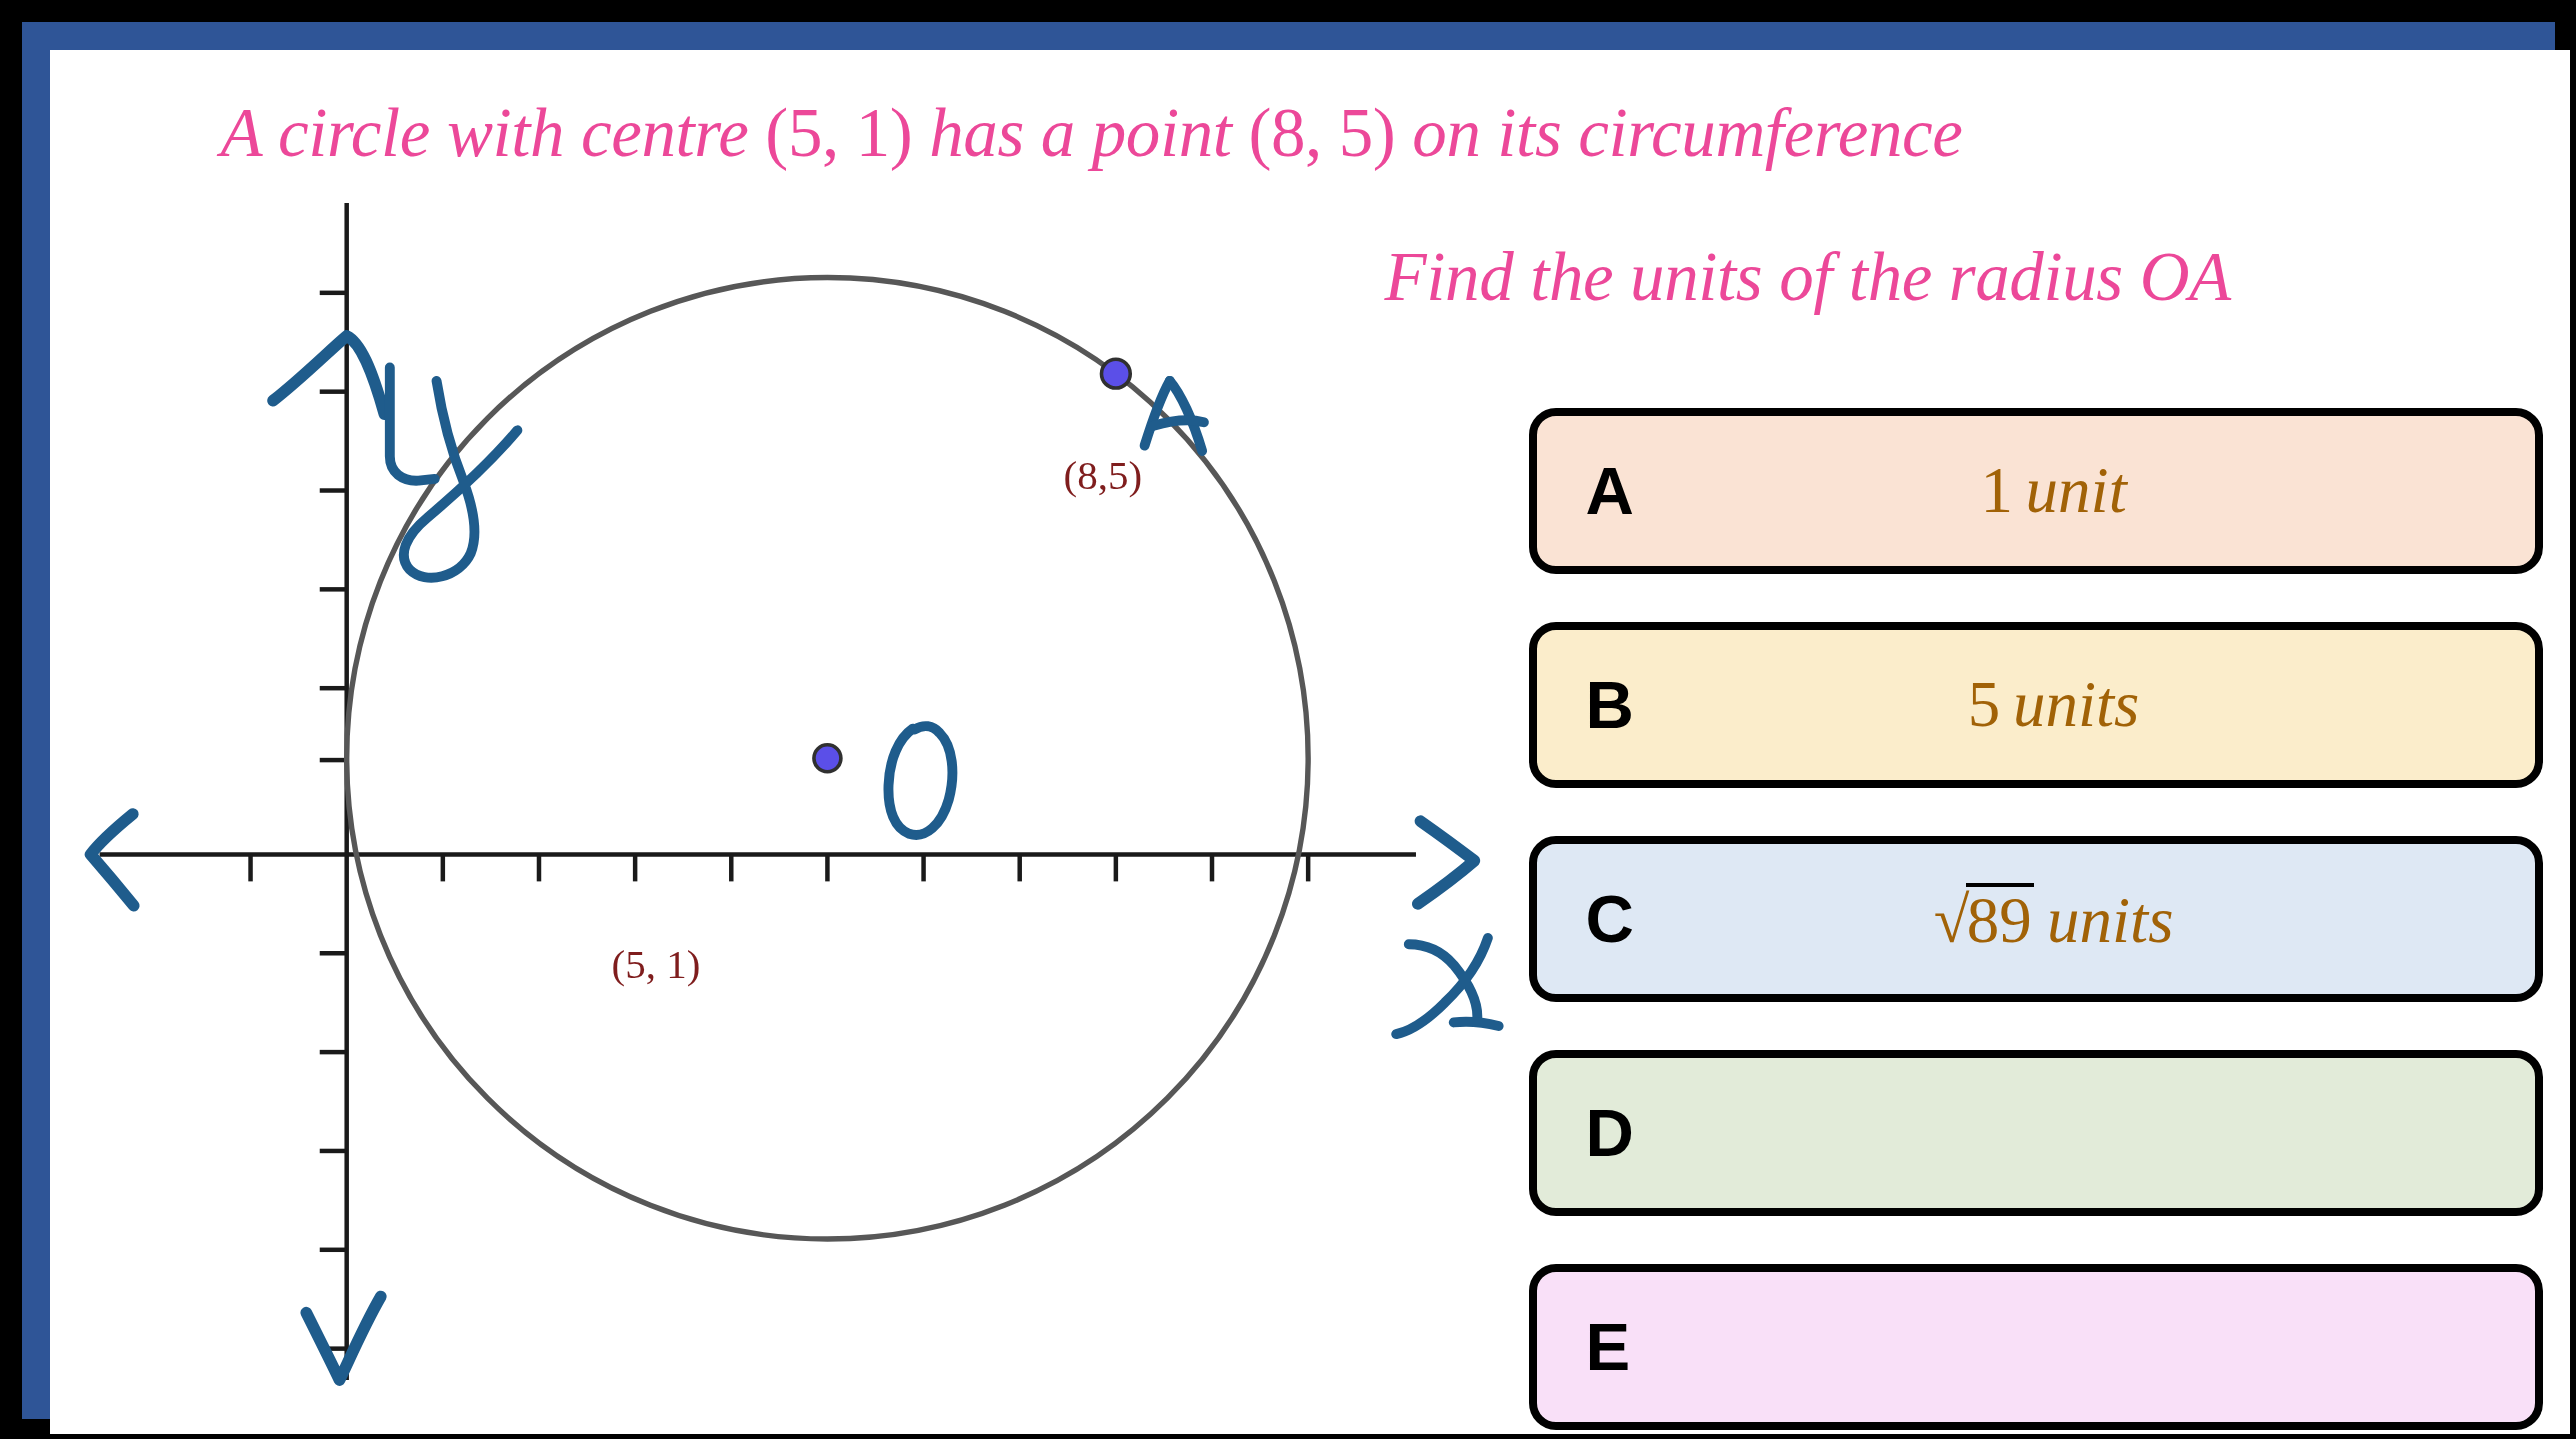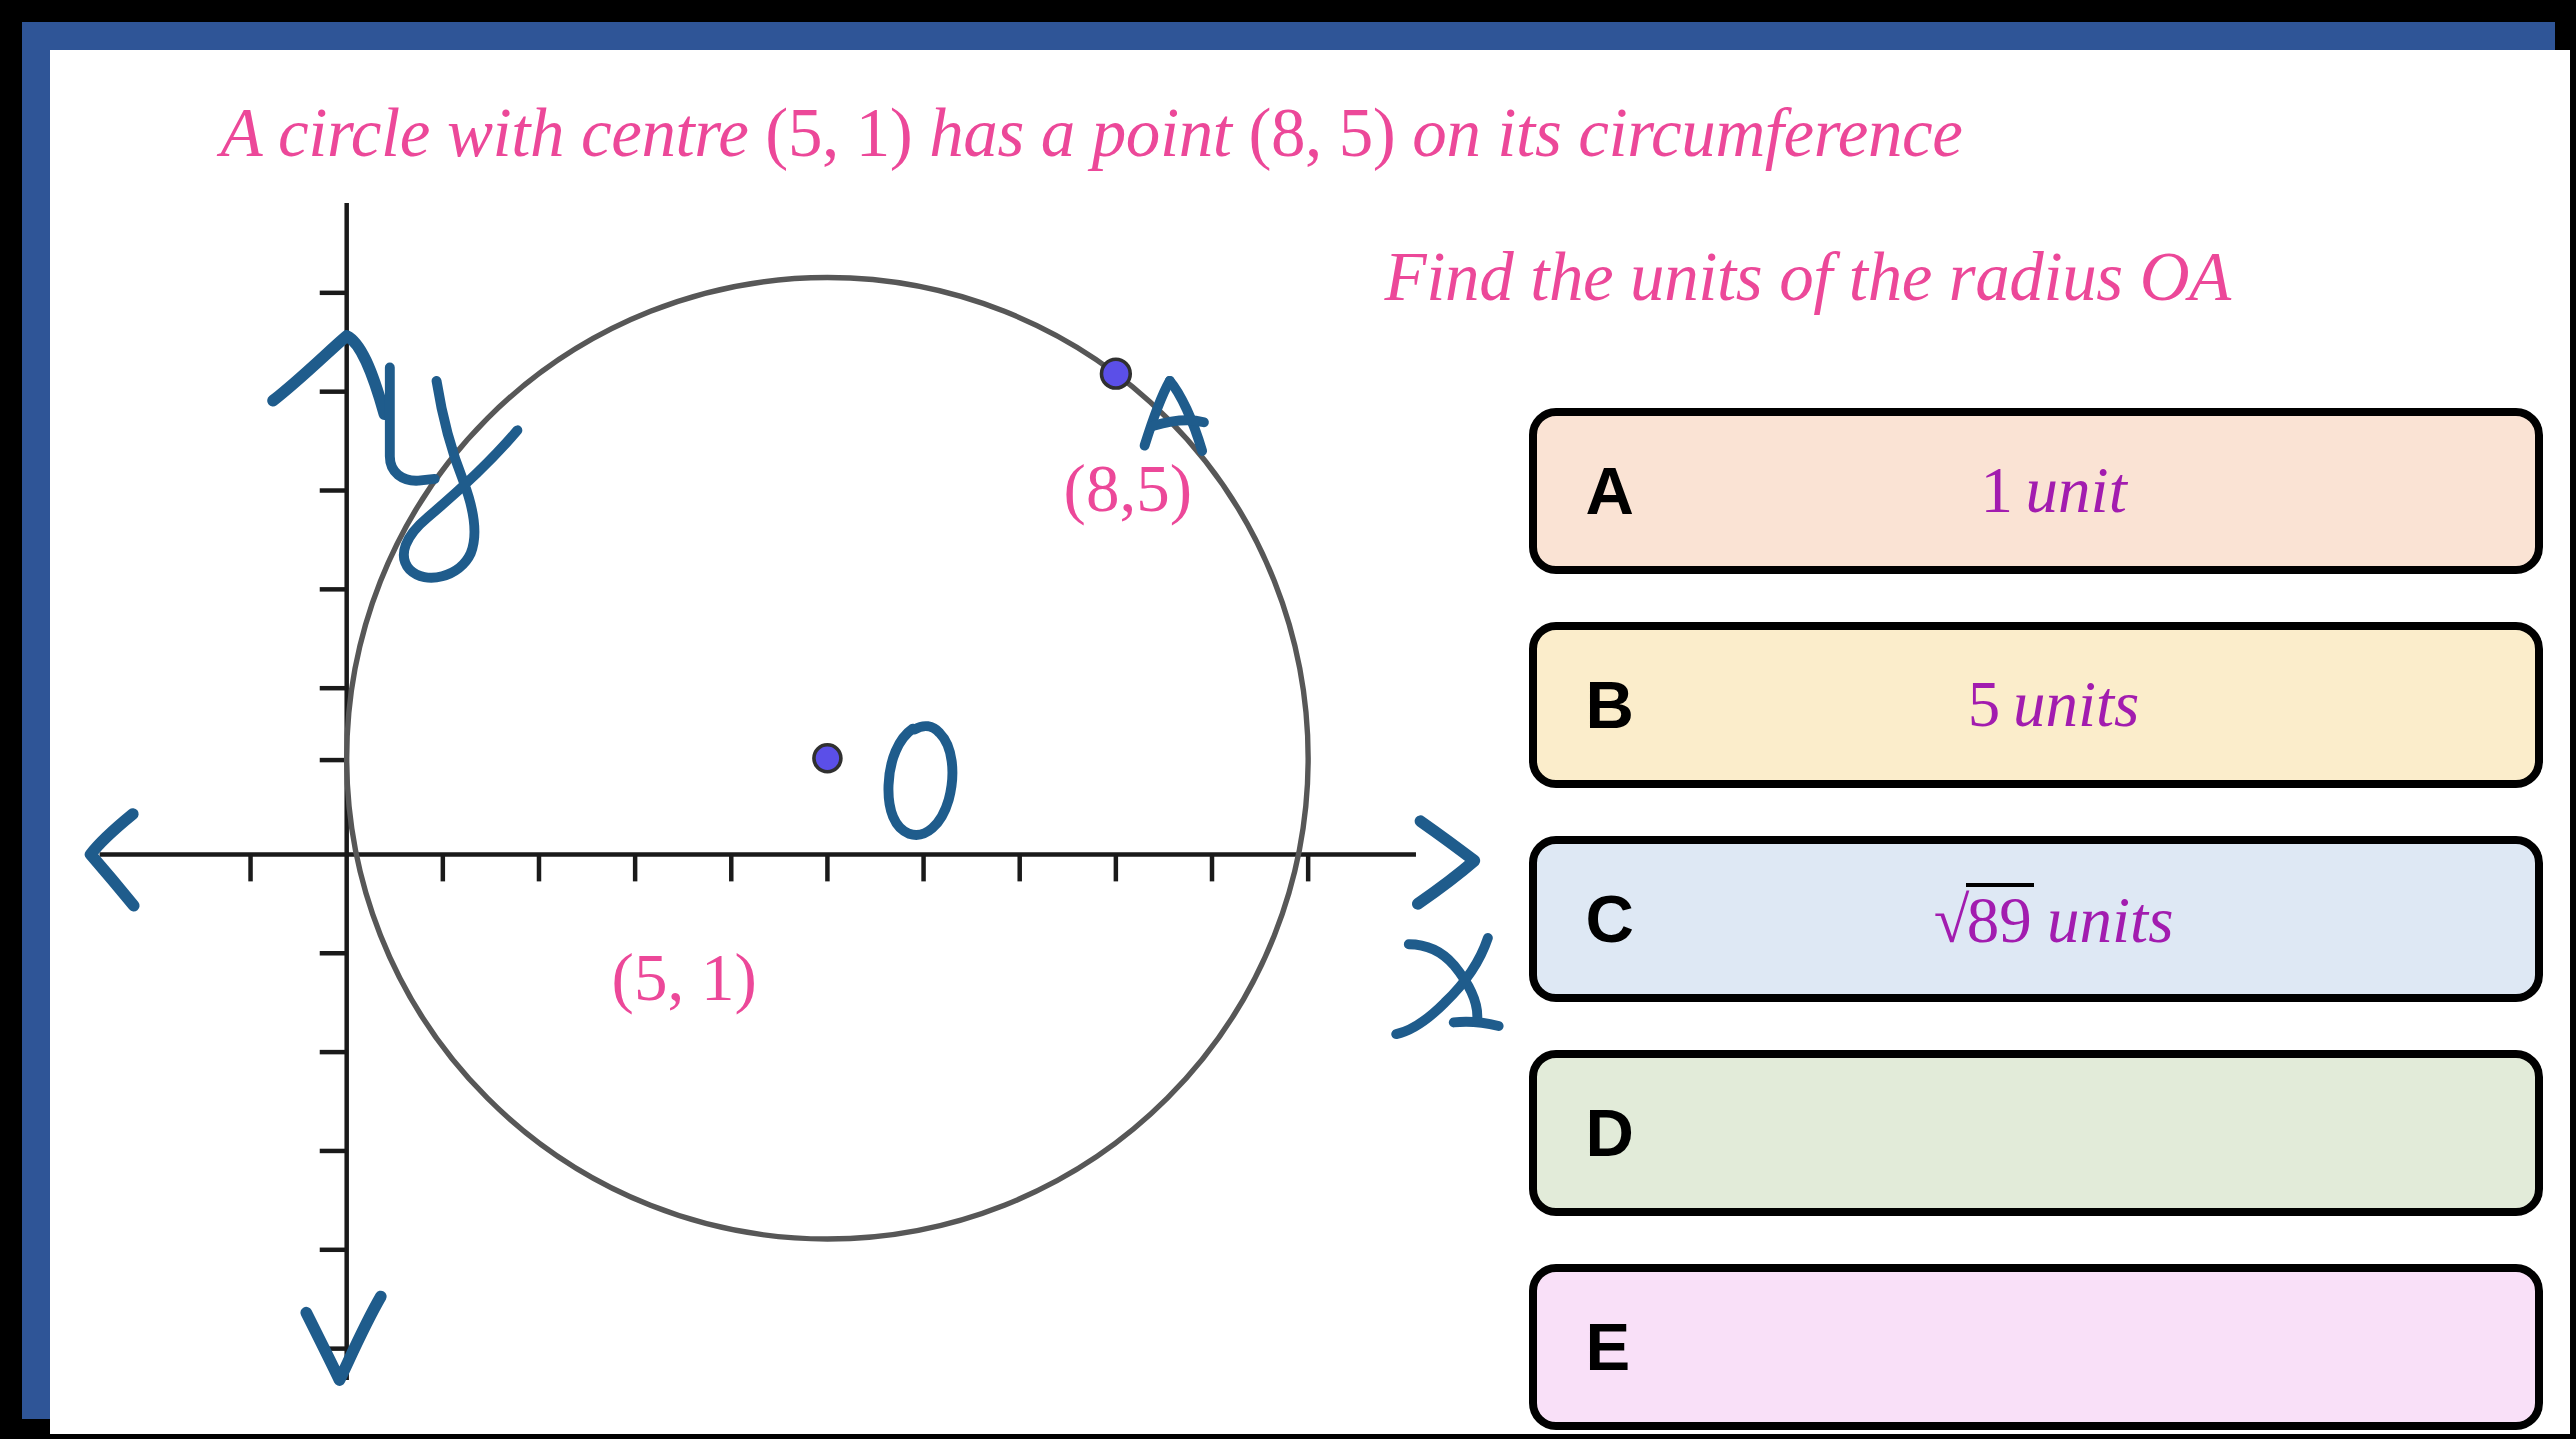--- a/index.html
+++ b/index.html
@@ -82,25 +82,25 @@
     stroke: #1F5C8C;
     stroke-linecap: round;
     stroke-linejoin: round;
   }
   .ink-thick { stroke-width: 13; }
   .ink-label { stroke-width: 11; }
 
   
   .pt-label {
     position: absolute;
-    color: #ec4899;
+    color: #7f1d1d;
     font-style: normal;
     white-space: nowrap;
     line-height: 1;
-    font-size: 67px;
+    font-size: 41px;
   }
   #label-point-a { left: 1014px; top: 270px; }
   #label-point-o { left: 562px; top: 759px; }
 
   
   #options-panel {
     position: absolute;
     left: 1449px;
     top: 358px;
     width: 1070px;
@@ -126,21 +126,21 @@
     color: #000000;
     line-height: 1;
   }
   .option-text {
     width: 100%;
     text-align: center;
     padding-left: 36px;
     box-sizing: border-box;
     font-size: 65px;
     font-style: italic;
-    color: #a21caf;
+    color: #a16207;
     white-space: nowrap;
     line-height: 1;
   }
   
   .radical {
     font-style: normal;
     display: inline-block;
   }
   .radicand {
     font-style: normal;

